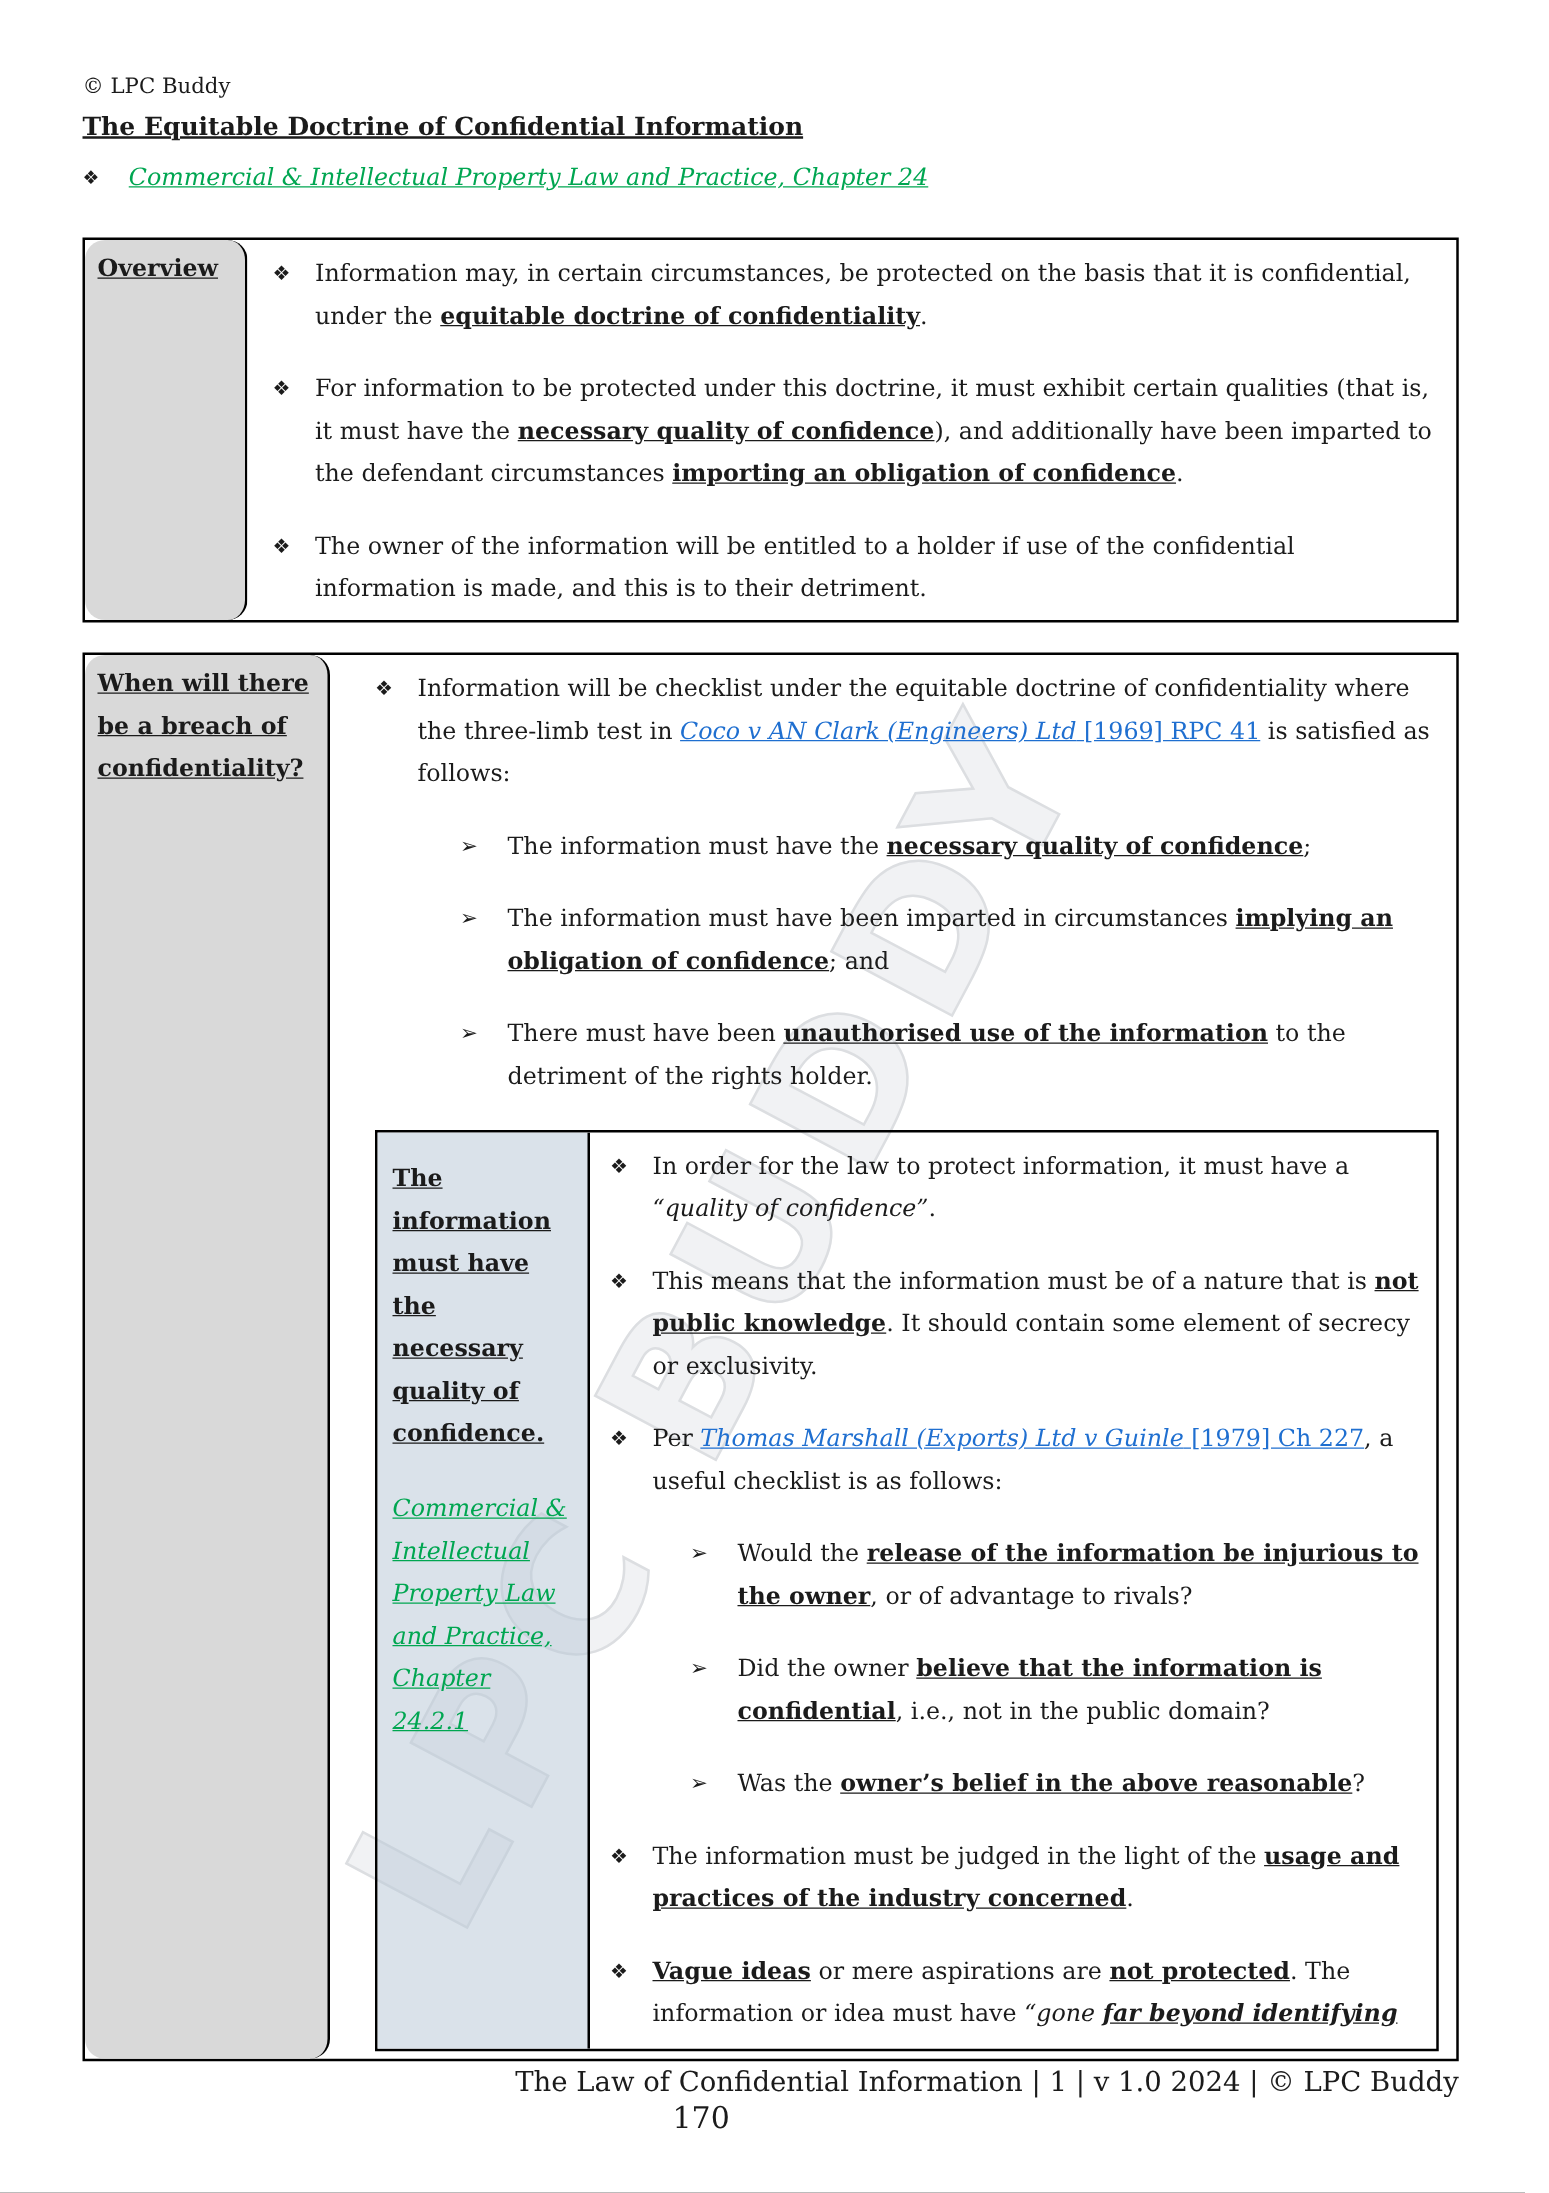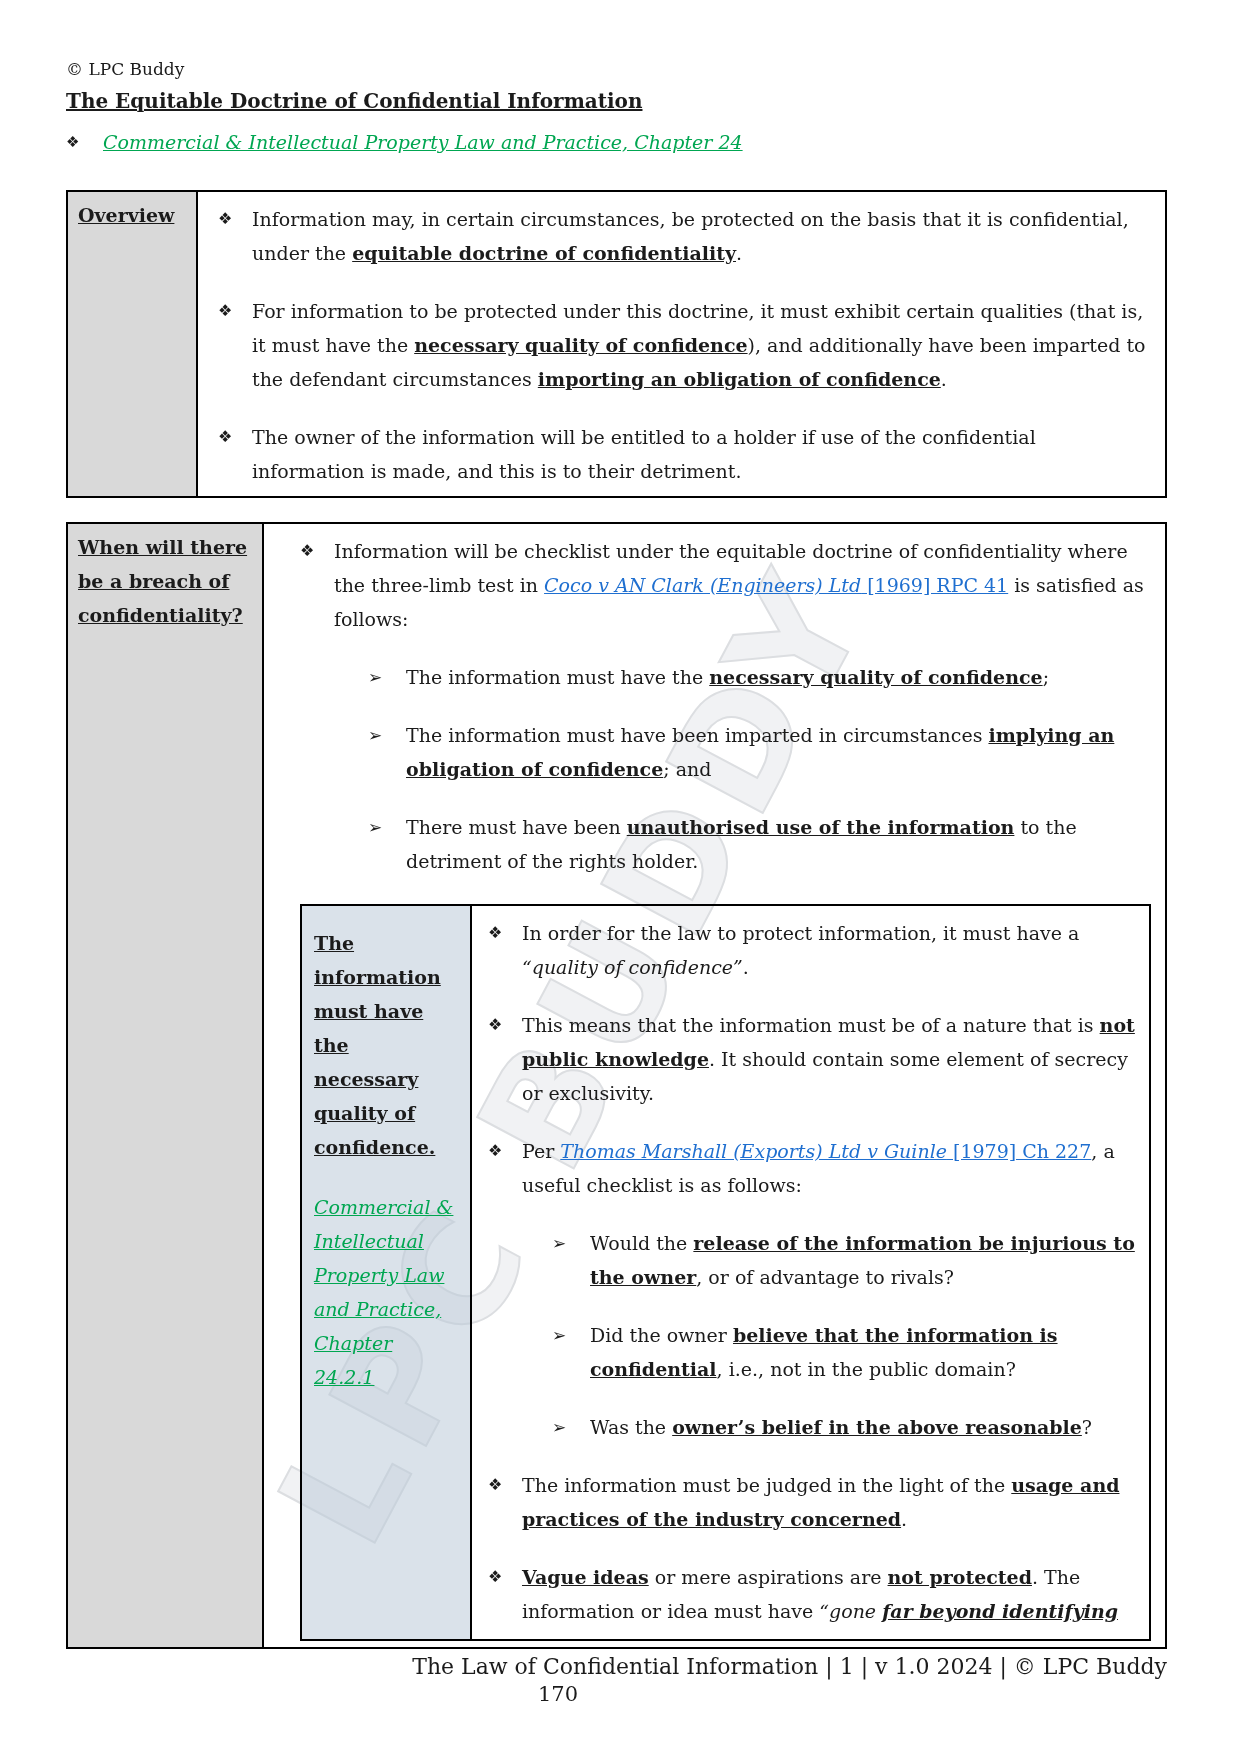--- a/index.html
+++ b/index.html
@@ -21,21 +21,21 @@
     -webkit-text-stroke:2px #dcdee1; pointer-events:none;
   }
   .content{position:absolute; left:66px; top:56px; width:1101px; z-index:1;}
   .copyright{font-size:17px; line-height:26px;}
   .title{font-size:20px; line-height:30px; font-weight:bold; text-decoration:underline; margin-top:4px;}
   .chapter-row{display:flex; margin-top:8px; line-height:36px;}
   .chapter-row .glyph{width:37px; flex:none; font-size:15px;}
   .g-link{color:var(--green); font-style:italic; text-decoration:underline; cursor:pointer;}
 
   .tbl{display:flex; border:2px solid var(--border); background:transparent;}
-  .tbl-left{background:var(--graycell); border-right:2px solid var(--border); padding:6px 10px 8px 10px; flex:none;}
+  .tbl-left{background:var(--graycell); border-right:2px solid var(--border); padding:6px 10px 8px 10px; flex:none;border-radius:16px;}
   .w130{width:130px;} .w196{width:196px;}
   .cell-heading{font-weight:bold; text-decoration:underline;}
   .tbl-right{flex:1; padding:10px 14px 8px 20px; min-width:0;}
 
   .bullet{display:flex; margin-bottom:24px;}
   .bullet:last-child{margin-bottom:0;}
   .bullet .glyph{width:34px; flex:none; font-size:16px;}
   .bullet .runs{flex:1; min-width:0;}
   .sub{margin-left:68px;}
   .sub .glyph{width:38px; font-size:17px;}
@@ -51,21 +51,21 @@
 
   
   .r-p{}
   .r-bu{font-weight:bold; text-decoration:underline;}
   .r-i{font-style:italic;}
   .r-biu{font-weight:bold; font-style:italic; text-decoration:underline;}
   .r-lbi{color:var(--blue); font-style:italic; text-decoration:underline; cursor:pointer;}
   .r-lb{color:var(--blue); text-decoration:underline; cursor:pointer;}
 
   .footer{position:absolute; right:72px; top:1655px; z-index:1; font-size:22px; line-height:24px;}
-  .pagenum{position:absolute; left:538px; top:1680px; z-index:1; font-size:21px; line-height:28px;}
+  .pagenum{position:absolute; left:538px; top:1680px; z-index:1; font-size:24px; line-height:28px;}
 </style>
 </head>
 <body>
 
 <div class="page">
   <div class="watermark">LPC BUDDY</div>
 
   <div class="content">
     <div class="copyright">© LPC Buddy</div>
     <div class="title">The Equitable Doctrine of Confidential Information</div>

